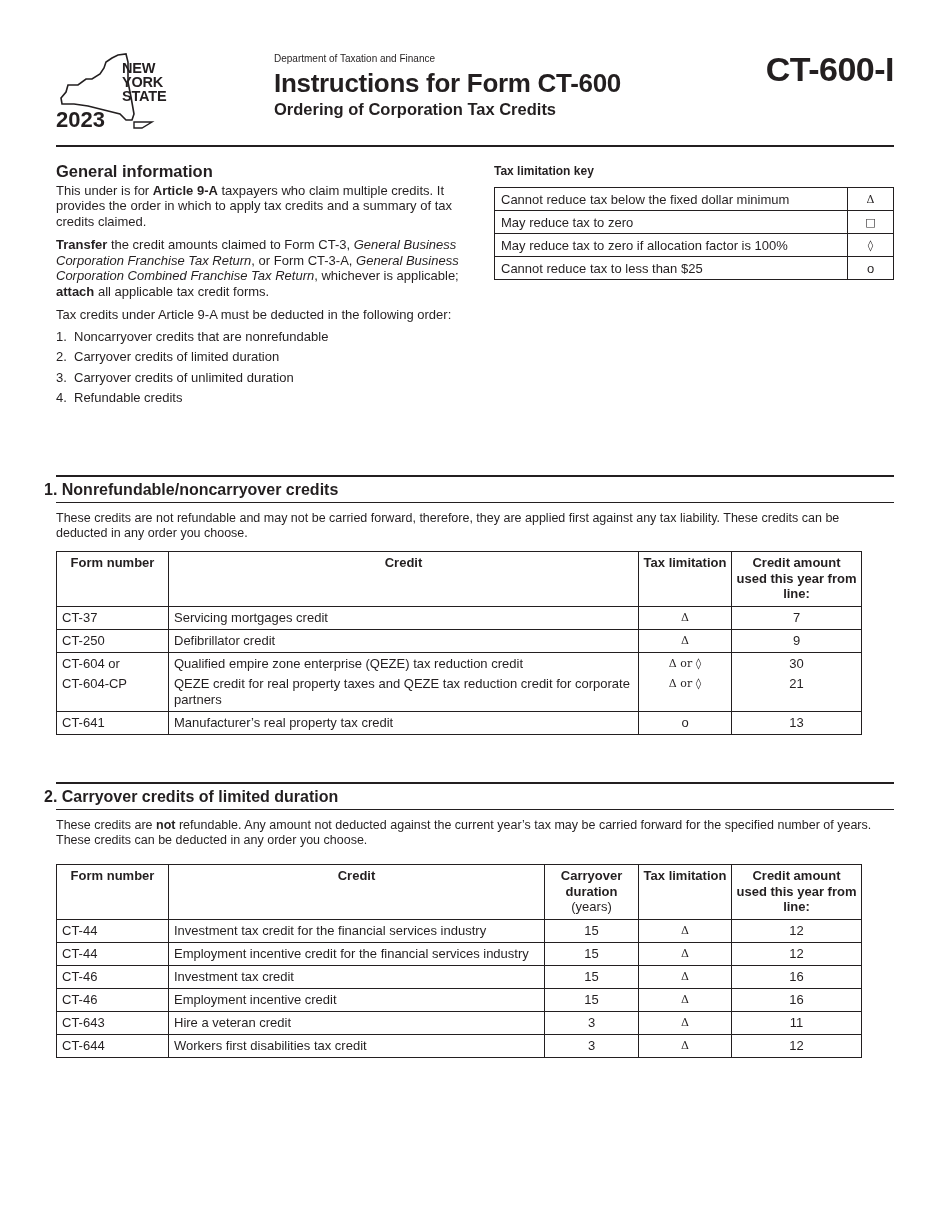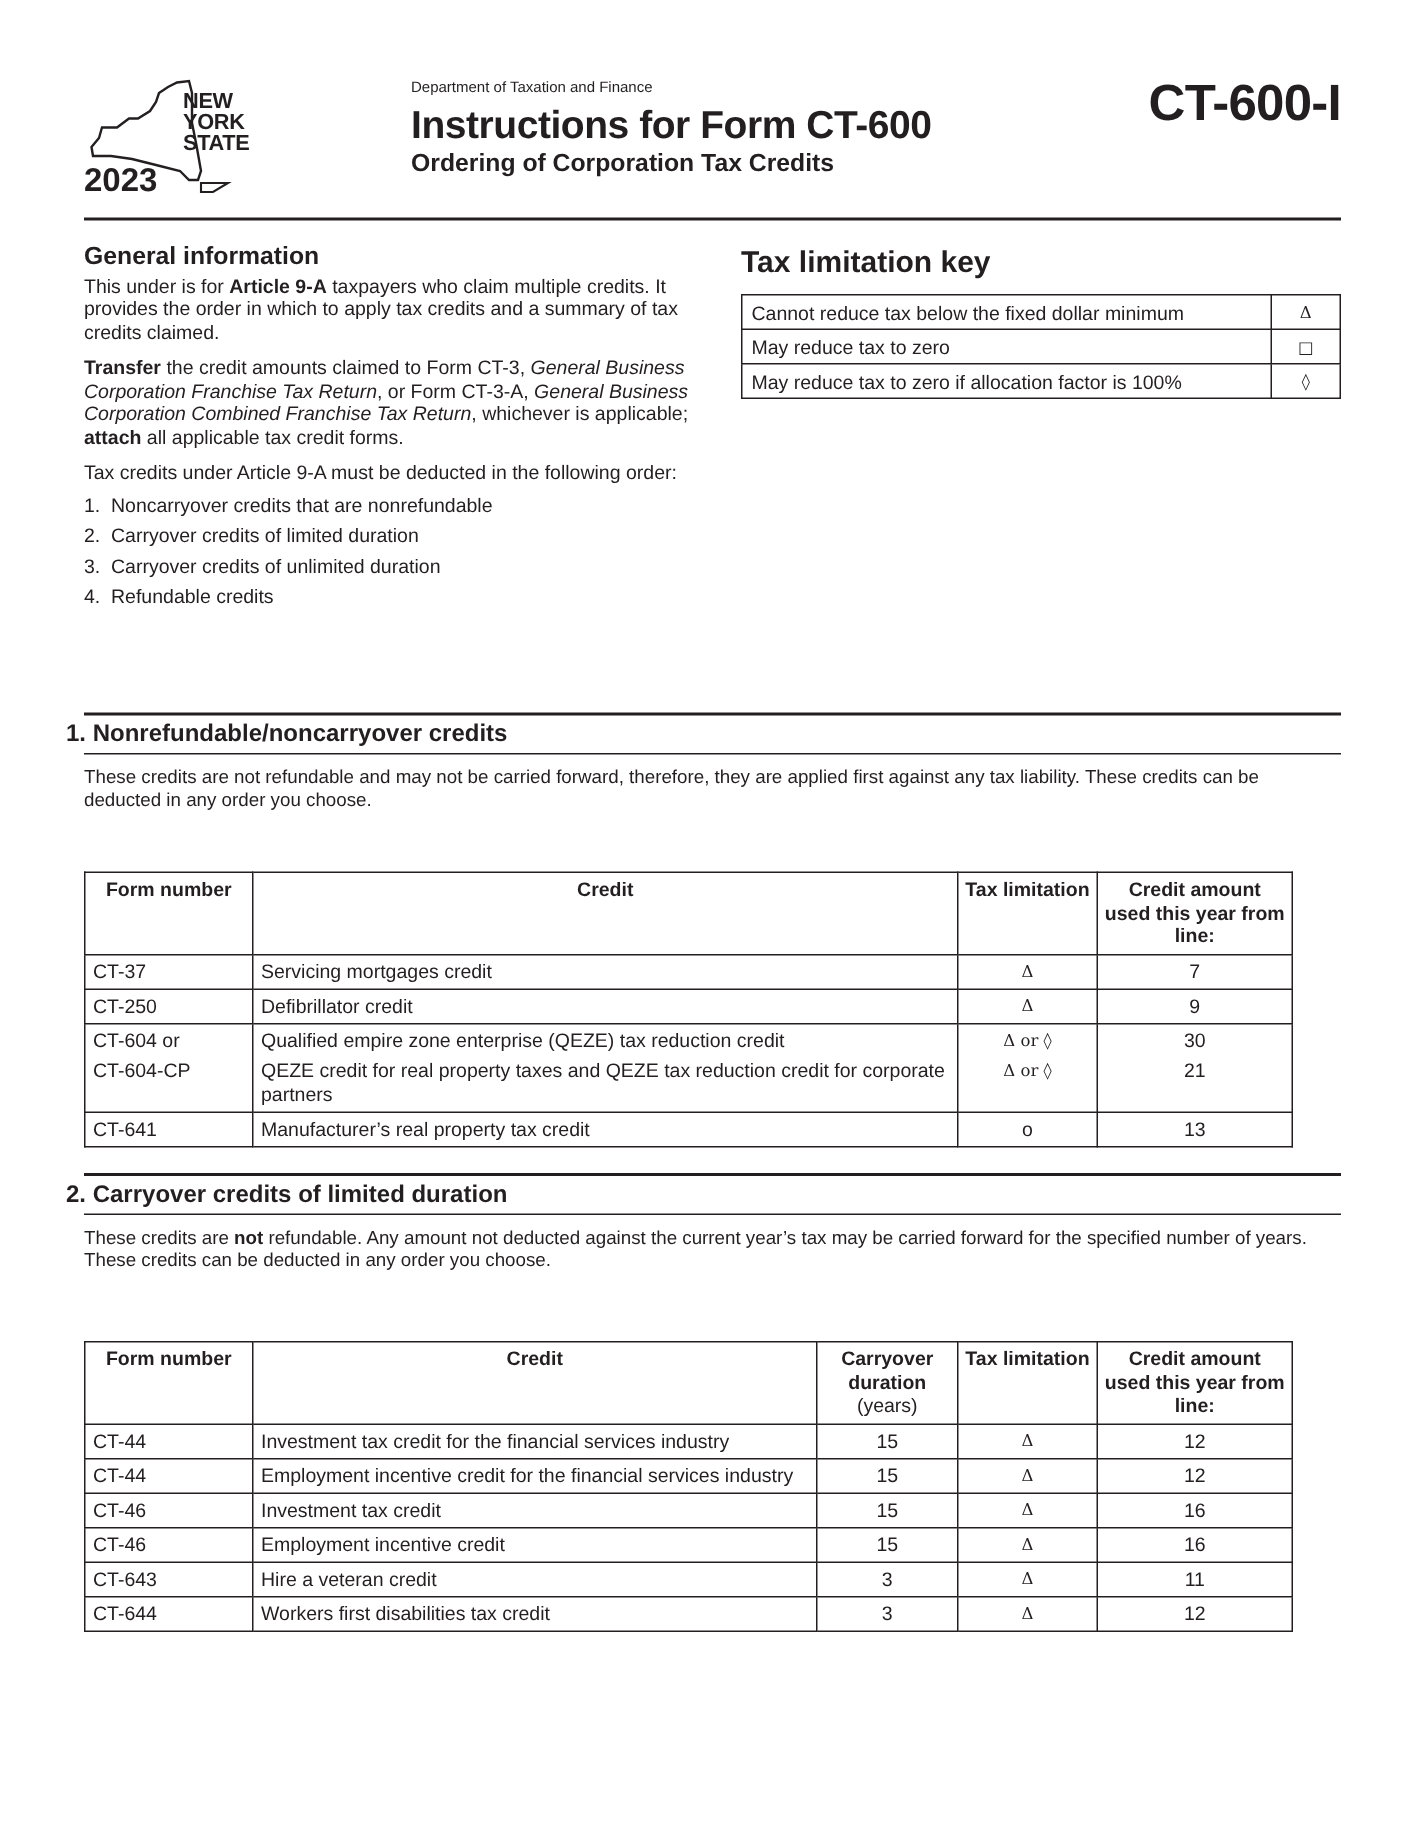--- a/index.html
+++ b/index.html
@@ -16,31 +16,31 @@
   .rule-top { left: 56px; top: 145px; width: 838px; height: 2px; background: #231f20; }
 
   .gen { left: 56px; top: 164px; width: 410px; font-size: 13px; line-height: 15.5px; }
   .gen h2 { margin: 0 0 3px 0; font-size: 16.5px; font-weight: bold; }
   .gen p { margin: 0 0 8px 0; }
   .gen ol { list-style: none; padding: 0; margin: 0; }
   .gen li { margin: 0 0 5px 0; }
   .gen li .n { display: inline-block; width: 18px; }
 
   .key { left: 494px; top: 164px; width: 400px; }
-  .key h2 { margin: 0 0 9px 0; font-size: 20px; font-weight: bold; }
+  .key h2 { margin: 0 0 9px 0; font-size: 12px; font-weight: bold; }
   .key table { border-collapse: collapse; width: 400px; font-size: 13px; }
   .key td { border: 1px solid #231f20; padding: 2px 6px; height: 18px; }
   .key td.sym { width: 33px; text-align: center; font-family: "DejaVu Serif", serif; font-size: 11px; }
 
   .sec-rule { left: 56px; width: 838px; height: 2px; background: #231f20; }
   .sec-title { left: 44px; font-size: 16px; font-weight: bold; }
   .sec-rule-thin { left: 56px; width: 838px; height: 1px; background: #231f20; }
   .sec-desc { left: 56px; width: 838px; font-size: 12.5px; line-height: 15px; }
 
-  table.ct { position: absolute; left: 56px; border-collapse: collapse; width: 806px; font-size: 13px; margin-top: 30px; }
+  table.ct { position: absolute; left: 56px; border-collapse: collapse; width: 806px; font-size: 13px; }
   table.ct th { border: 1px solid #231f20; font-weight: bold; vertical-align: top; padding: 3px 4px; text-align: center; line-height: 15.5px; }
   table.ct td { border: 1px solid #231f20; padding: 3px 5px; line-height: 16px; vertical-align: top; }
   table.ct td.c { text-align: center; }
   table.ct .sym { font-family: "DejaVu Serif", serif; font-size: 11px; }
   .normal { font-weight: normal; }
   .gap { height: 4px; display: block; }
 </style>
 </head>
 <body>
 
@@ -85,20 +85,24 @@
           <td class="sym">Δ</td>
         </tr>
     <tr>
           <td>May reduce tax to zero</td>
           <td class="sym">□</td>
         </tr>
     <tr>
           <td>May reduce tax to zero if allocation factor is 100%</td>
           <td class="sym">◊</td>
         </tr>
+    <tr>
+          <td>Cannot reduce tax to less than $25</td>
+          <td class="sym" style="font-family:'Liberation Sans',sans-serif;font-size:13px">o</td>
+        </tr>
   </tbody>
     </table>
 </div>
 
 <div class="abs sec-rule" style="top:475px"></div>
 <div class="abs sec-title" style="top:481px">1.  Nonrefundable/noncarryover credits</div>
 <div class="abs sec-rule-thin" style="top:502px"></div>
 <div class="abs sec-desc" style="top:511px">These credits are not refundable and may not be carried forward, therefore, they are applied first against any tax liability. These credits can be deducted in any order you choose.</div>
 
 <table class="ct" style="top:551px">

